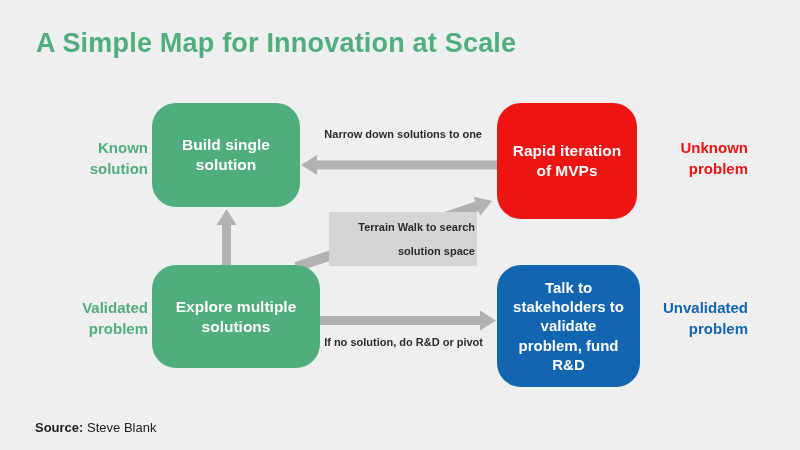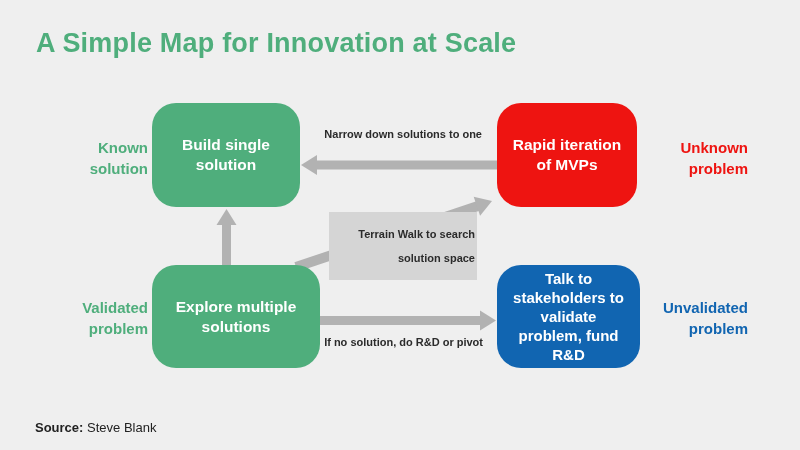--- a/index.html
+++ b/index.html
@@ -35,23 +35,23 @@
     font-weight: bold;
     font-size: 15.5px;
     line-height: 1.28;
     padding: 6px 14px;
     box-sizing: border-box;
   }
   .node-green { background: var(--green, #4fae7c); }
   .node-red   { background: var(--red, #ee1411); }
   .node-blue  { background: var(--blue, #1165b1); }
   .box-build    { left: 152px; top: 103px; width: 148px; height: 104px; }
-  .box-rapid    { left: 497px; top: 103px; width: 140px; height: 104px; }
+  .box-rapid    { left: 497px; top: 103px; width: 140px; height: 116px; }
   .box-explore  { left: 152px; top: 265px; width: 168px; height: 103px; }
-  .box-talk     { left: 497px; top: 265px; width: 143px; height: 103px; padding: 4px 10px; font-size: 15px; }
+  .box-talk     { left: 497px; top: 265px; width: 143px; height: 122px; padding: 4px 10px; font-size: 15px; }
   .side-label {
     width: 96px;
     text-align: right;
     font-size: 15px;
     font-weight: 600;
     line-height: 21px;
   }
   .lbl-known       { left: 52px;  top: 137px; color: var(--green, #4fae7c); }
   .lbl-unknown     { left: 652px; top: 137px; color: var(--red, #ee1411); }
   .lbl-validated   { left: 52px;  top: 297px; color: var(--green, #4fae7c); }
@@ -60,21 +60,21 @@
     text-align: right;
     font-size: 11px;
     font-weight: bold;
     line-height: 24px;
     color: var(--dark-text, #2b2b2b);
   }
   .lbl-narrow { left: 318px; top: 122px; width: 164px; }
   .lbl-terrain {
     left: 329px; top: 212px; width: 144px;
     background: var(--label-bg, #d5d5d5);
-    padding: 10px 2px;
+    padding: 3px 2px;
   }
   .lbl-pivot { left: 313px; top: 330px; width: 170px; }
   .note {
     left: 496px; top: 379px;
     font-size: 14.5px;
     color: var(--dark-text, #2b2b2b);
   }
   .source-line {
     left: 35px; top: 420px;
     font-size: 13px;

